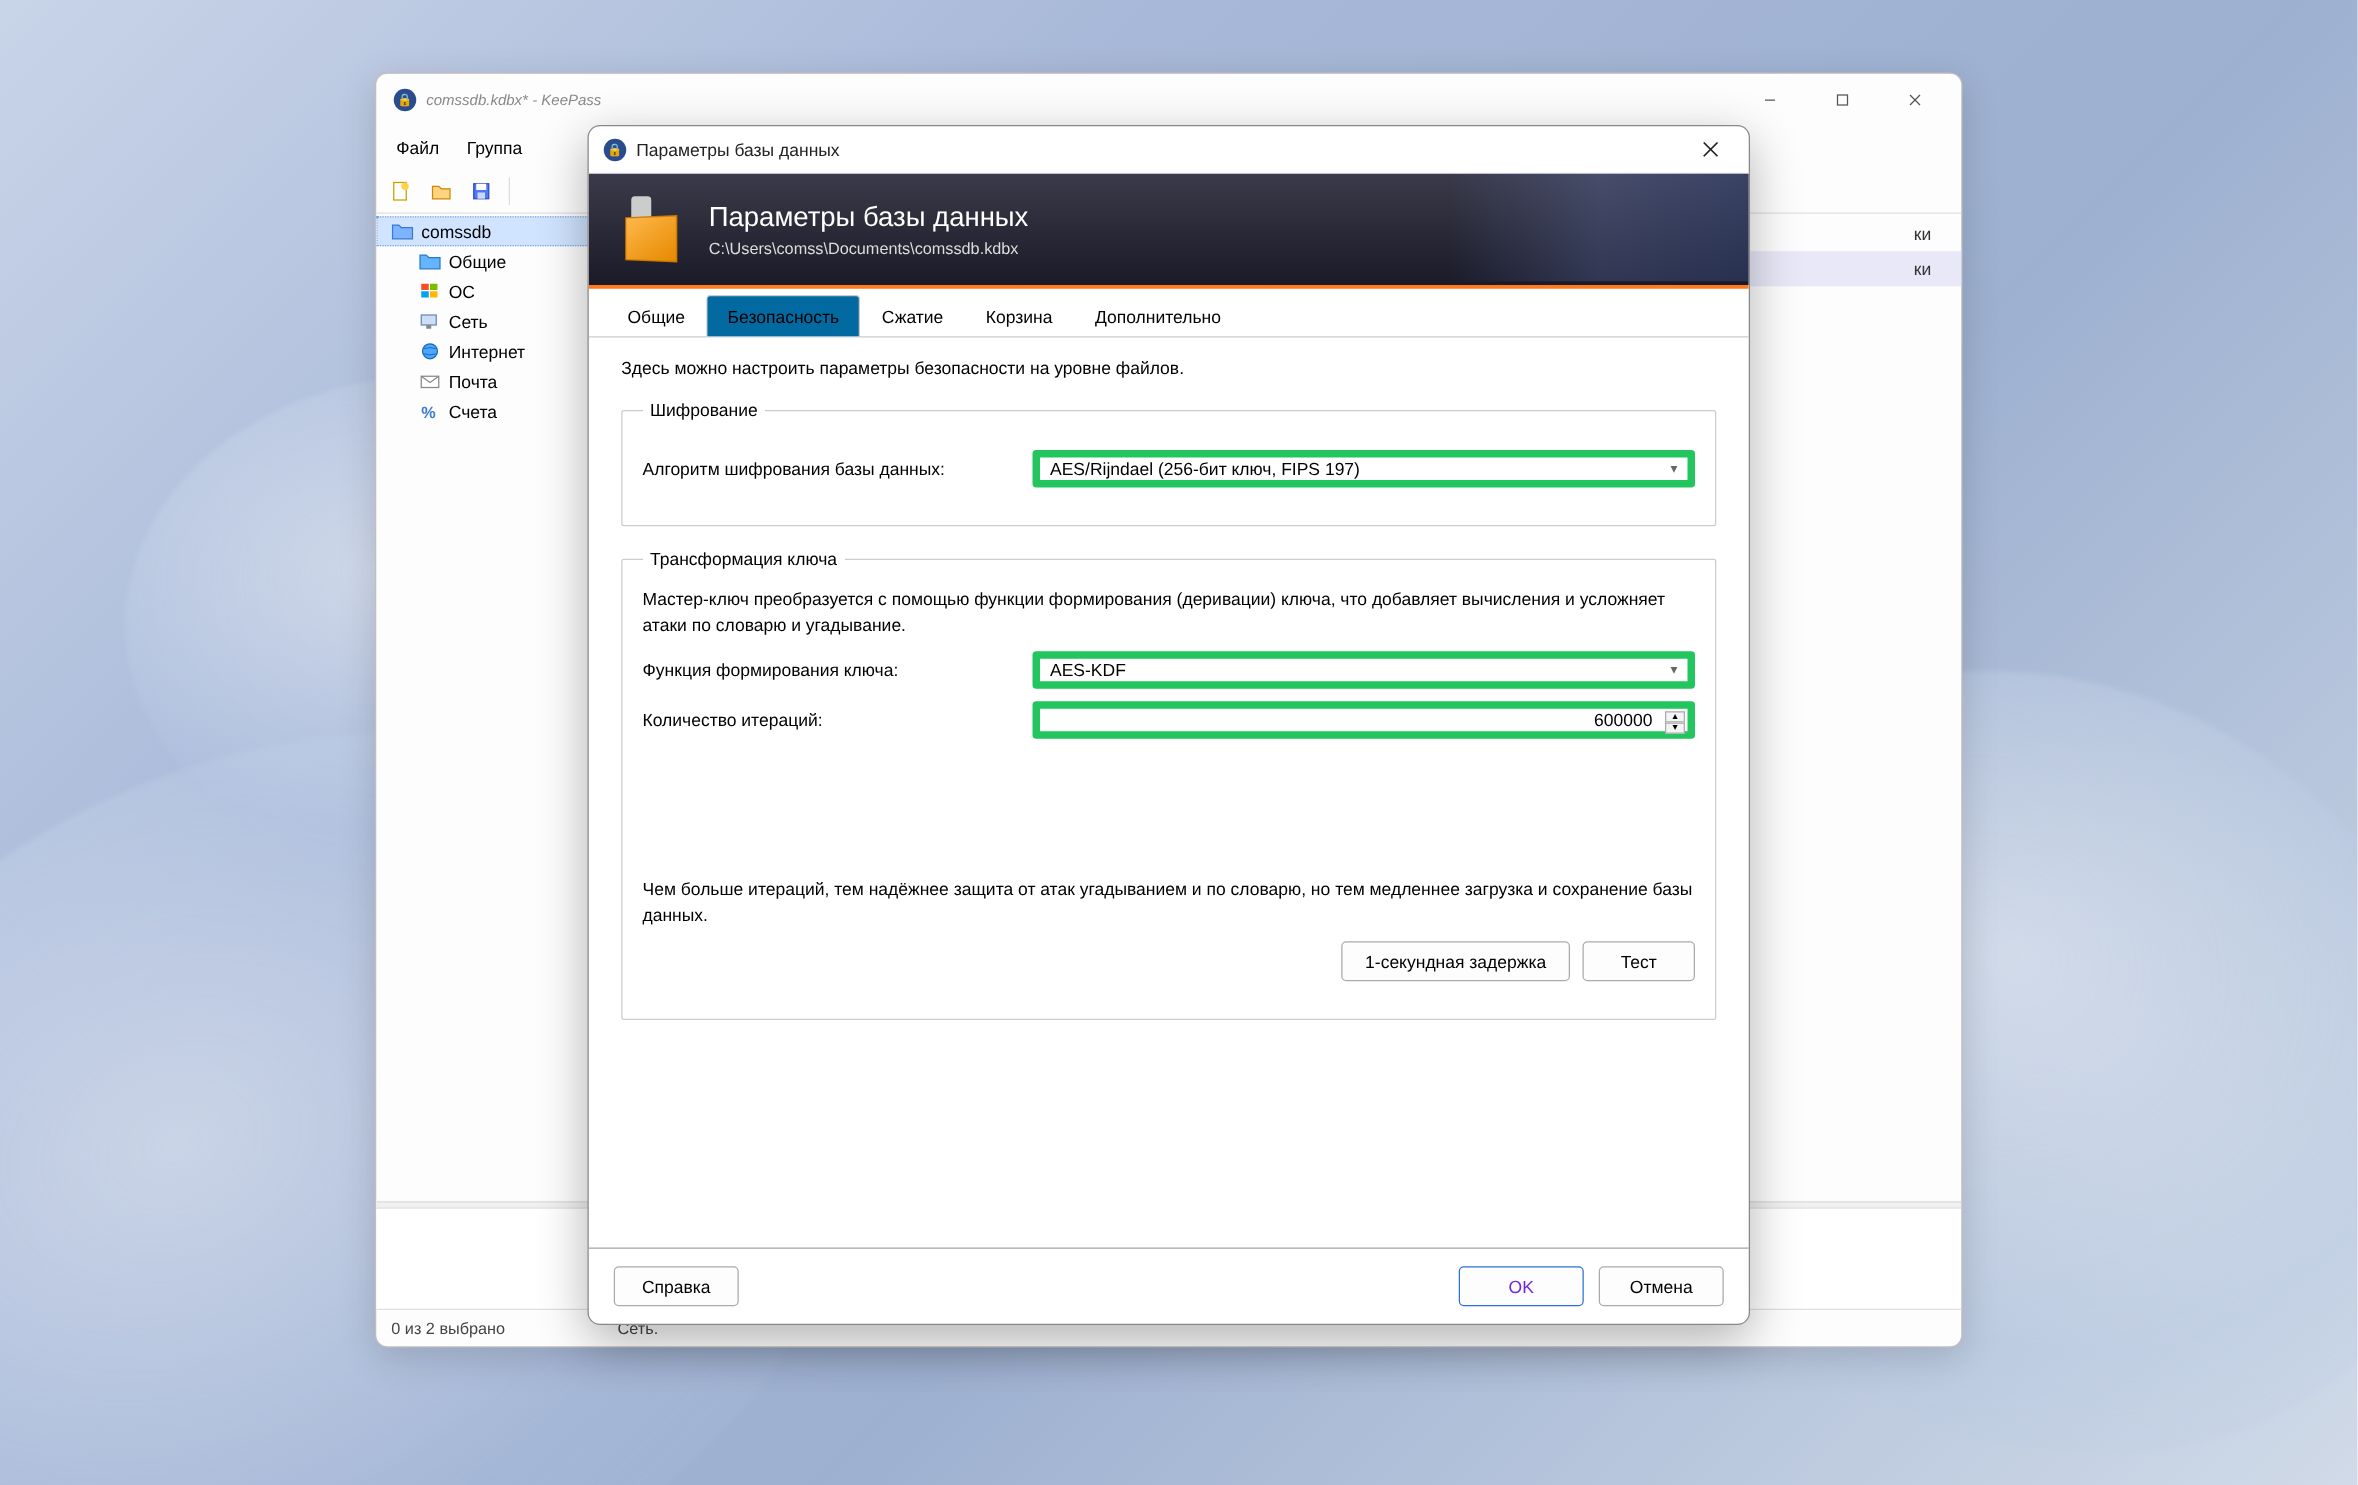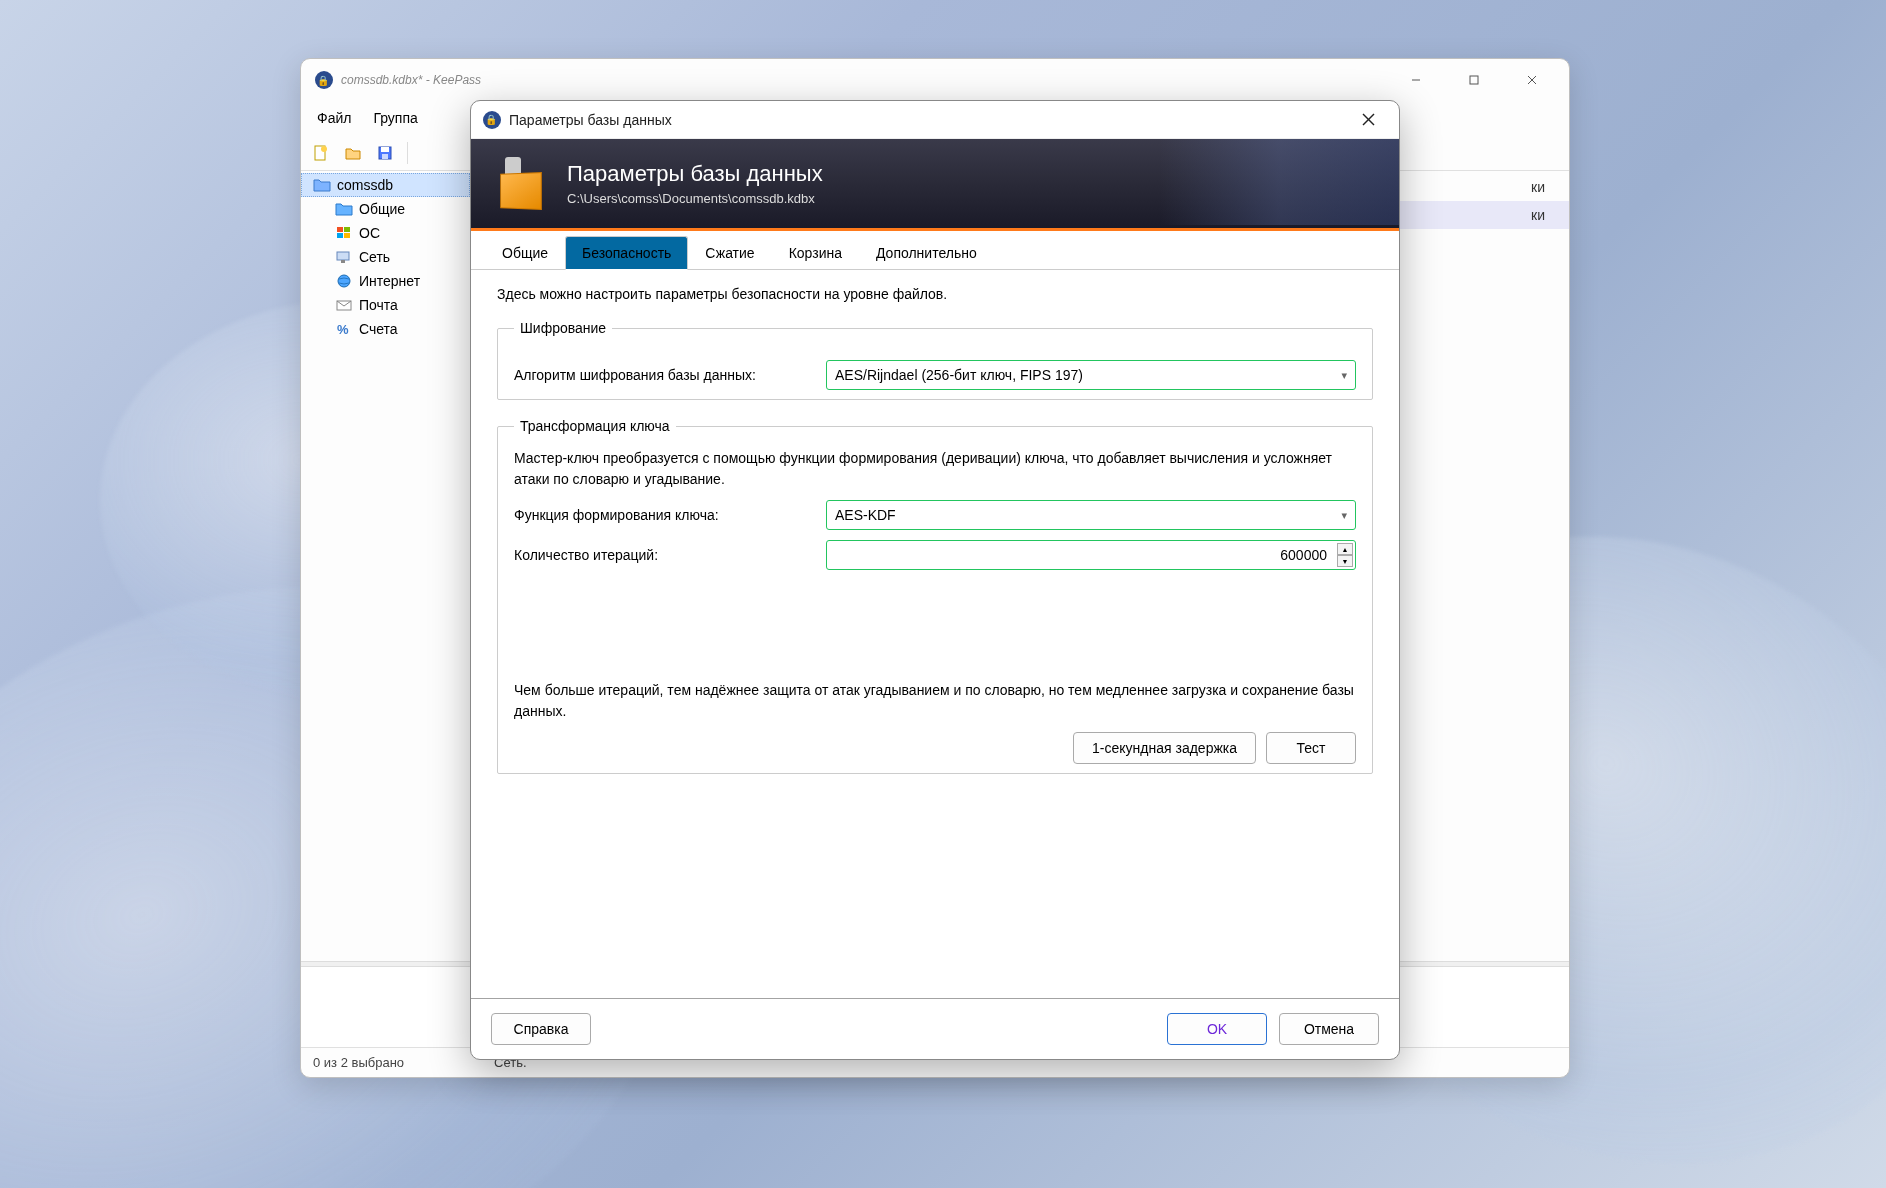--- a/index.html
+++ b/index.html
@@ -72,21 +72,21 @@
   display: flex; align-items: center; justify-content: center;
   border-radius: 3px;
 }
 
 .content-area {
   display: flex;
   height: calc(100% - 42px - 34px - 36px - 30px);
 }
 .sidebar {
   width: 175px;
-  border-right: 6px solid #c4b5fd;
+  border-right: 1px solid #c4b5fd;
   padding-top: 2px;
   overflow: hidden;
 }
 .tree-item {
   display: flex; align-items: center;
   padding: 4px 6px 4px 12px;
   gap: 6px;
   font-size: 14px;
   white-space: nowrap;
 }
@@ -207,34 +207,34 @@
 .tab-content {
   flex: 1;
   padding: 16px 26px;
   overflow: auto;
 }
 .intro-text { font-size: 14px; margin-bottom: 18px; }
 
 fieldset {
   border: 1px solid #ccc;
   border-radius: 2px;
-  padding: 14px 16px 9px 16px;
+  padding: 14px 16px 30px 16px;
   margin-bottom: 18px;
 }
 legend { padding: 0 6px; font-size: 14px; }
 .field-row {
   display: flex; align-items: center;
   gap: 12px;
   margin-top: 10px;
 }
 .field-row label { width: 300px; font-size: 14px; }
 .combo, .num-input {
   flex: 1;
   height: 30px;
-  border: 1px solid #22c55e;
+  border: 6px solid #22c55e;
   border-radius: 3px;
   background: #fff;
   display: flex; align-items: center;
   padding: 0 8px;
   font-size: 14px;
   position: relative;
 }
 .combo .chev {
   position: absolute; right: 8px; top: 50%; transform: translateY(-50%);
   color: #666; font-size: 11px;

